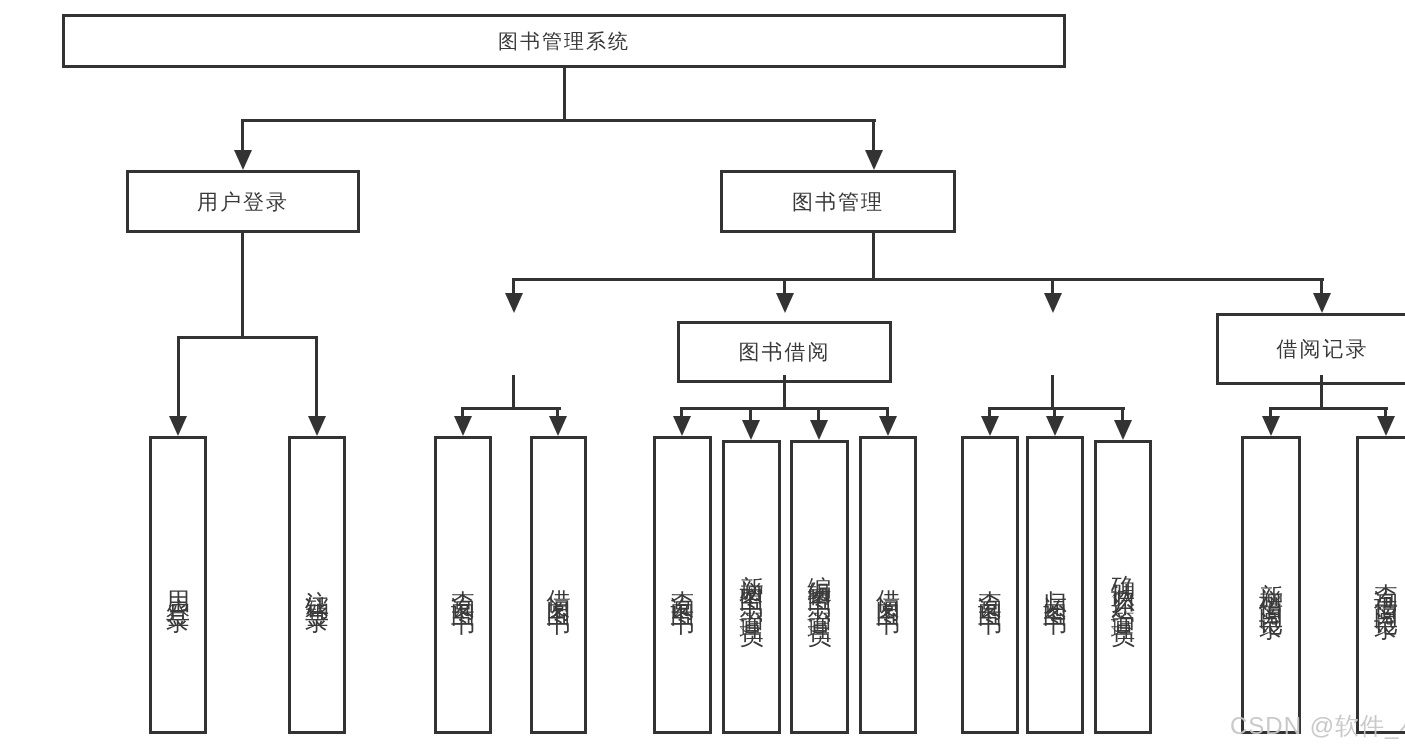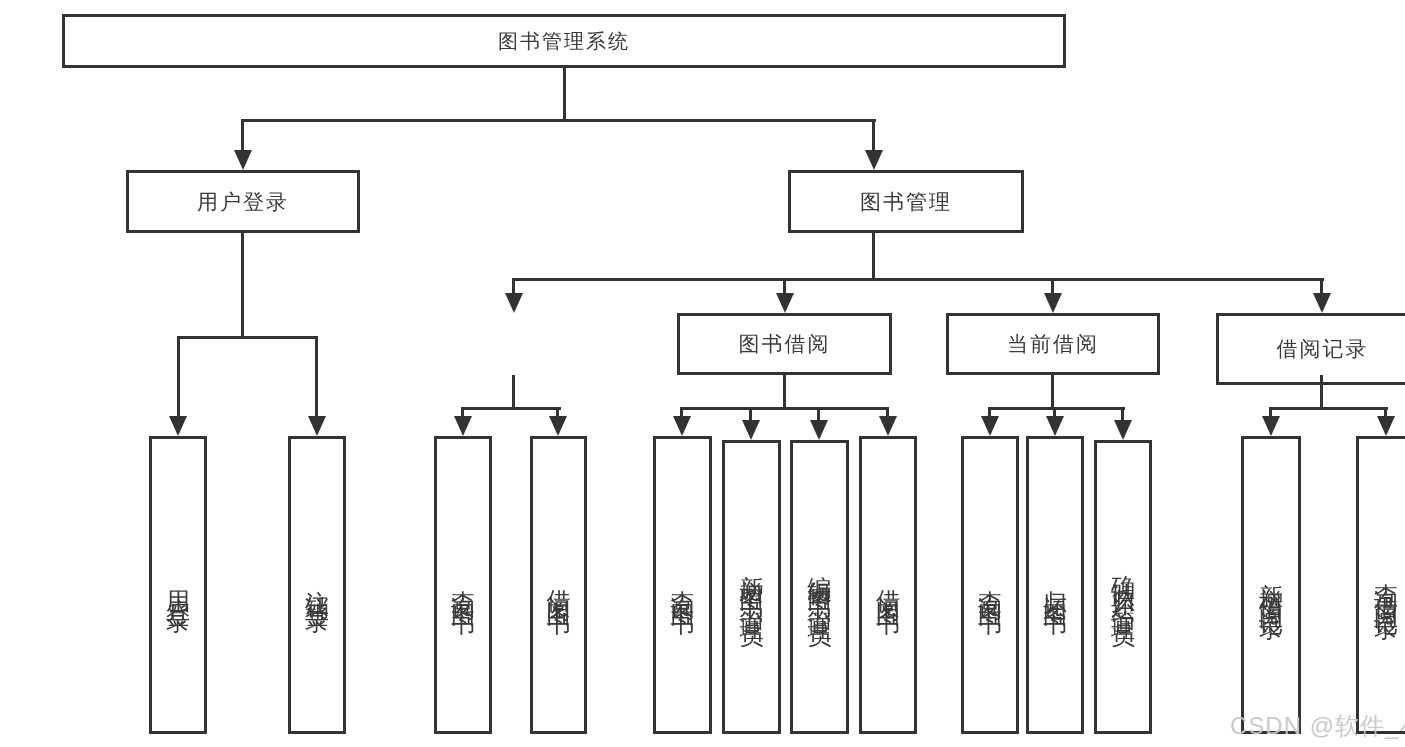--- a/index.html
+++ b/index.html
@@ -68,24 +68,23 @@
   }
 </style>
 </head>
 <body>
 
 <div id="stage">
 
   <div class="hbox" style="left:18px; top:14px; width:1004px; height:54px; font-size:20px;">图书管理系统</div>
 
   <div class="hbox" style="left:82px; top:170px; width:234px; height:63px;">用户登录</div>
-  <div class="hbox" style="left:744px; top:170px; width:236px; height:63px;">图书管理</div>
+  <div class="hbox" style="left:676px; top:170px; width:236px; height:63px;">图书管理</div>
 
-  <div class="hbox" style="left:633px; top:313px; width:215px; height:62px;">图书借阅</div>
-  <div class="hbox" style="left:902px; top:313px; width:214px; height:62px;">当前借阅</div>
+  <div class="hbox" style="left:633px; top:321px; width:215px; height:62px;">图书借阅</div>
   <div class="hbox" style="left:1172px; top:313px; width:213px; height:72px;">借阅记录</div>
 
   <div class="vbox" style="left:105px; top:436px; width:58px; height:298px;">用户登录</div>
   <div class="vbox" style="left:244px; top:436px; width:58px; height:298px;">注销登录</div>
 
   <div class="vbox" style="left:390px; top:436px; width:58px; height:298px;">查询图书</div>
   <div class="vbox" style="left:486px; top:436px; width:57px; height:298px;">借阅图书</div>
 
   <div class="vbox" style="left:609px; top:436px; width:59px; height:298px;">查询图书</div>
   <div class="vbox" style="left:678px; top:440px; width:59px; height:294px;">新增图书（管理员）</div>

